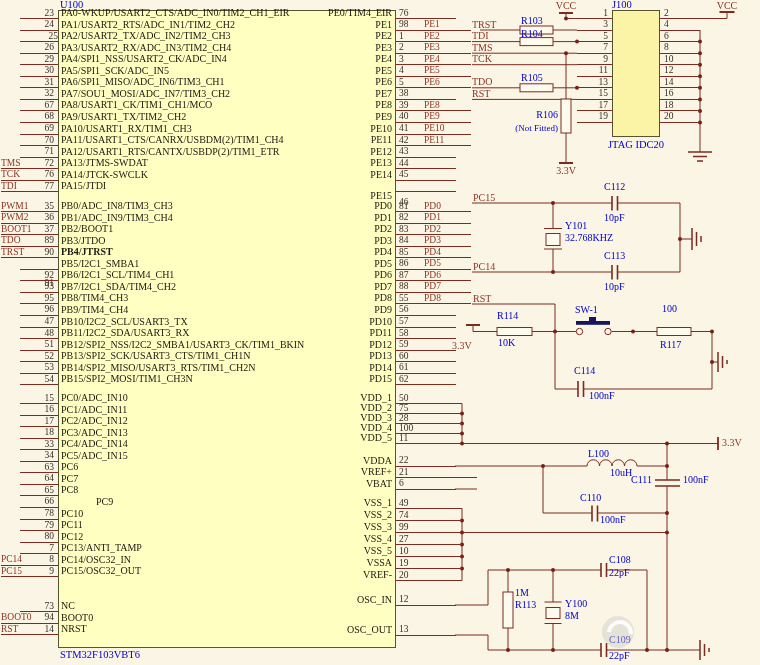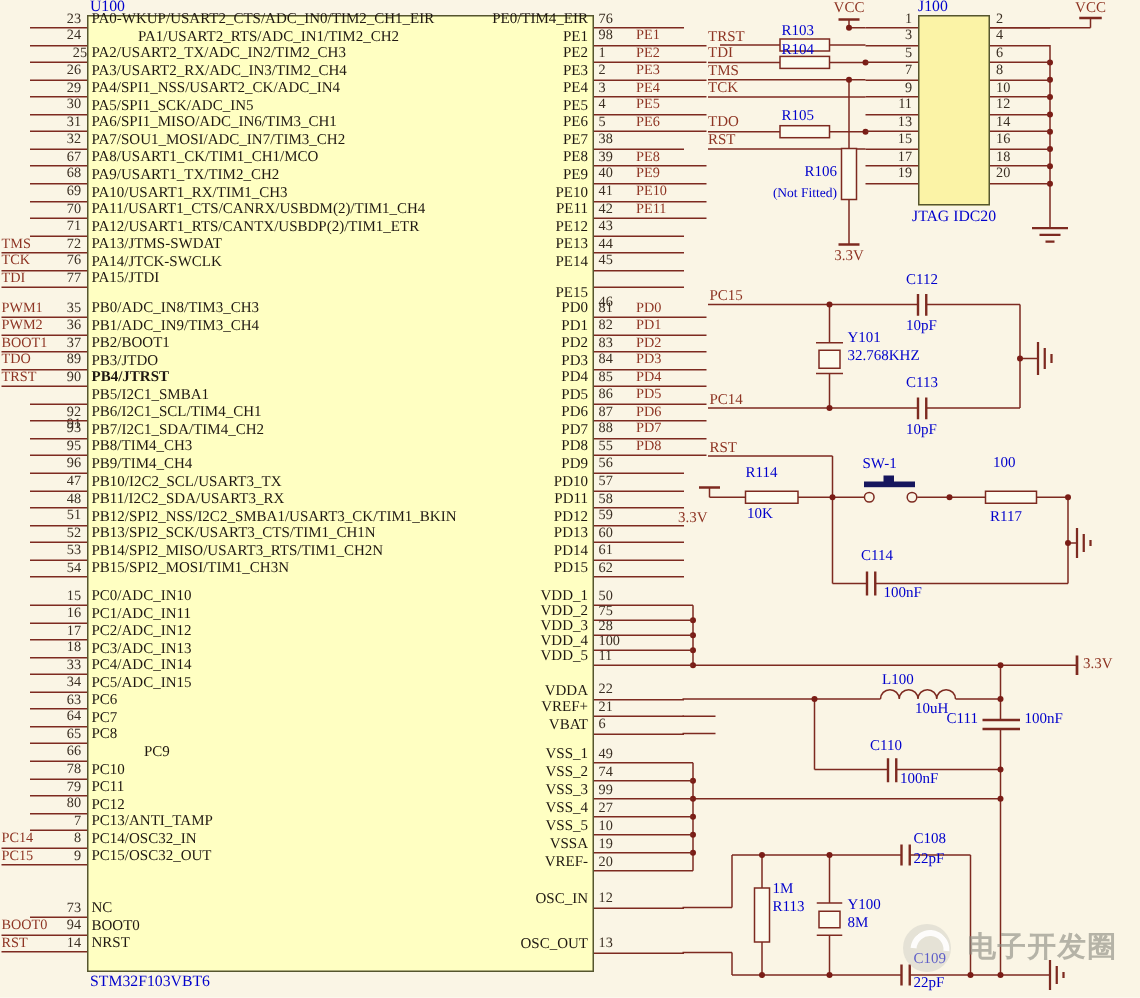--- a/index.html
+++ b/index.html
@@ -107,21 +107,21 @@
         <circle class="dot" cx="667" cy="650" r="2"></circle>
     </g>
   </svg>
 
   <div id="gen-layer">
       <div class="wseg" style="left: 20px; top: 18px; width: 38px;"></div>
       <div class="pnum rt" style="left: 20px; top: 7.5px; width: 34px;">23</div>
       <div class="pname" style="left: 61px; top: 8px;">PA0-WKUP/USART2_CTS/ADC_IN0/TIM2_CH1_EIR</div>
       <div class="wseg" style="left: 20px; top: 29.55px; width: 38px;"></div>
       <div class="pnum rt" style="left: 20px; top: 19.05px; width: 34px;">24</div>
-      <div class="pname" style="left: 61px; top: 19.55px; margin-left: 31px;">PA1/USART2_RTS/ADC_IN1/TIM2_CH2</div>
+      <div class="pname" style="left: 61px; top: 19.55px;">PA1/USART2_RTS/ADC_IN1/TIM2_CH2</div>
       <div class="wseg" style="left: 20px; top: 41.1px; width: 38px;"></div>
       <div class="pnum rt" style="left: 24px; top: 30.6px; width: 34px;">25</div>
       <div class="pname" style="left: 61px; top: 31.1px;">PA2/USART2_TX/ADC_IN2/TIM2_CH3</div>
       <div class="wseg" style="left: 20px; top: 52.65px; width: 38px;"></div>
       <div class="pnum rt" style="left: 20px; top: 42.15px; width: 34px;">26</div>
       <div class="pname" style="left: 61px; top: 42.65px;">PA3/USART2_RX/ADC_IN3/TIM2_CH4</div>
       <div class="wseg" style="left: 20px; top: 64.2px; width: 38px;"></div>
       <div class="pnum rt" style="left: 20px; top: 53.7px; width: 34px;">29</div>
       <div class="pname" style="left: 61px; top: 54.2px;">PA4/SPI1_NSS/USART2_CK/ADC_IN4</div>
       <div class="wseg" style="left: 20px; top: 75.75px; width: 38px;"></div>
@@ -529,14 +529,13 @@
   <div class="blue" style="left:515px;top:588px;">1M</div>
   <div class="blue" style="left:515px;top:600px;">R113</div>
   <div class="blue" style="left:565px;top:599px;">Y100</div>
   <div class="blue" style="left:565px;top:611px;">8M</div>
   <div class="blue" style="left:609px;top:555px;">C108</div>
   <div class="blue" style="left:609px;top:568px;">22pF</div>
   <div class="blue" style="left:609px;top:634.5px;">C109</div>
   <div class="blue" style="left:609px;top:651px;">22pF</div>
 
   <div class="wm-logo"></div>
-  <div class="wm-text">电子开发圈</div>
 </div>
 
 </body></html>

